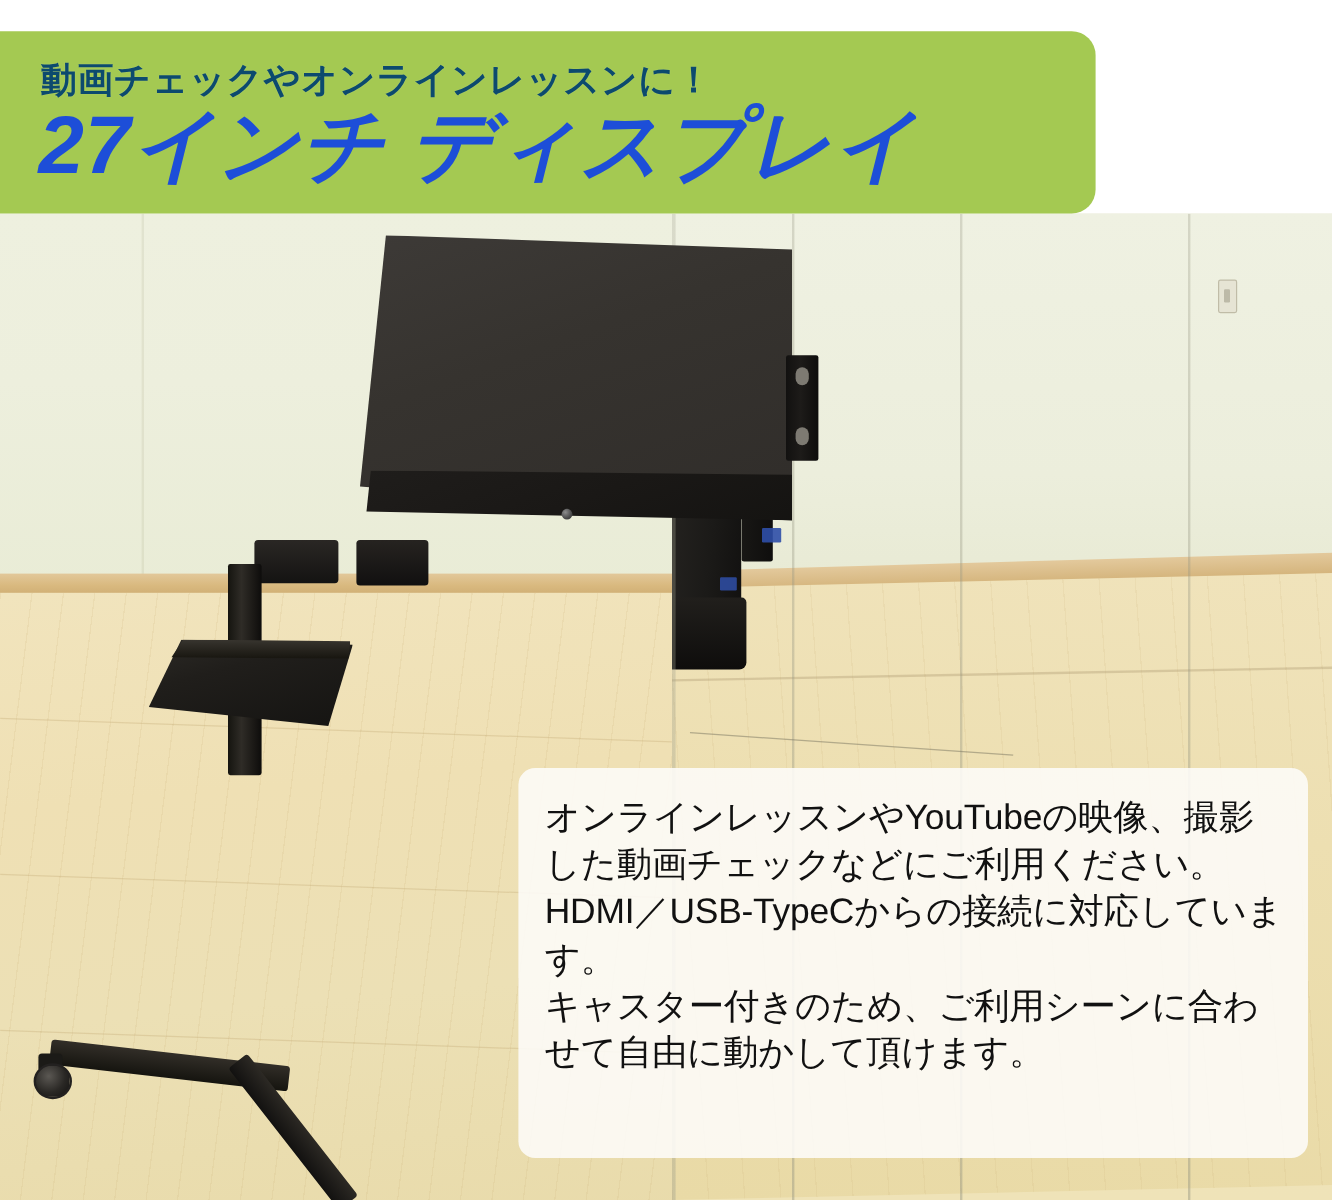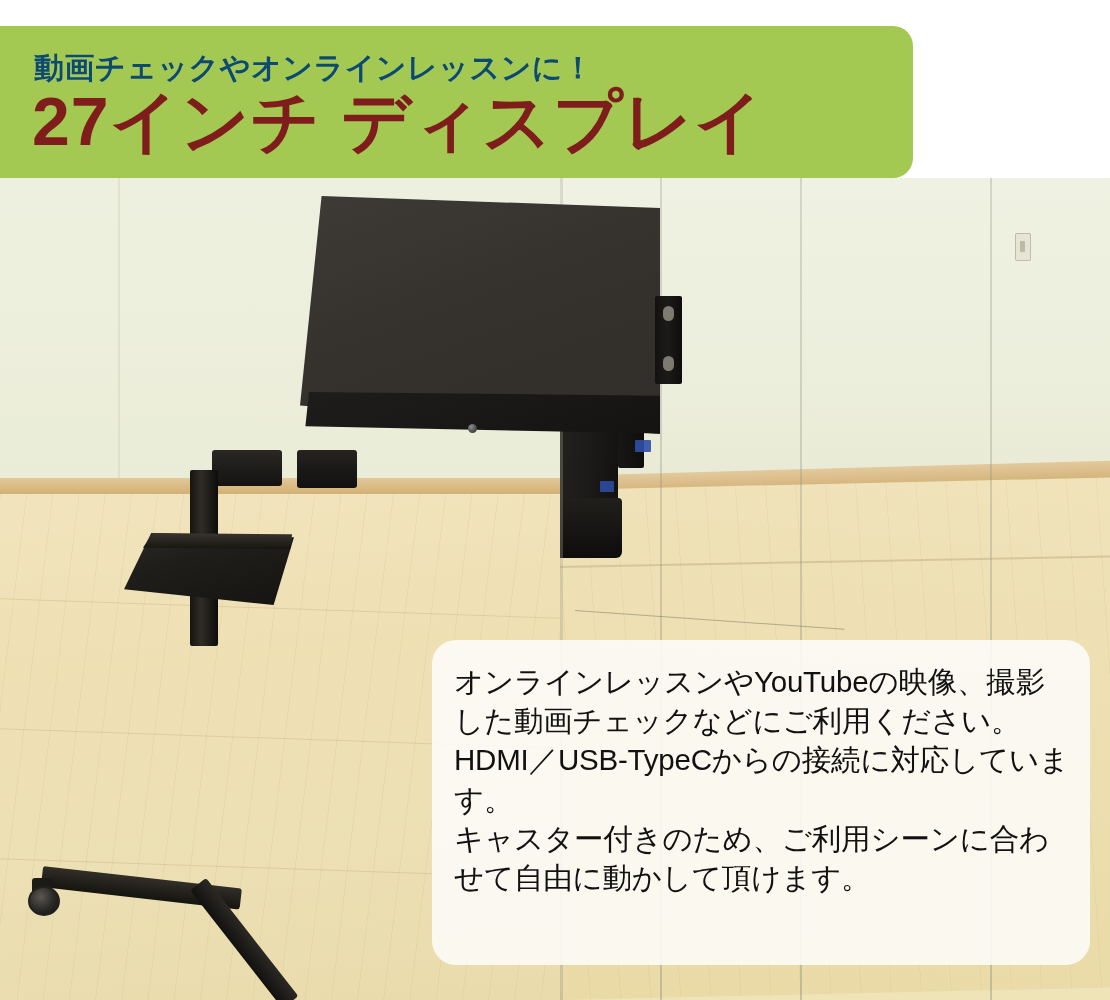--- a/index.html
+++ b/index.html
@@ -382,38 +382,39 @@
     color: #0c4a6e;
     font-size: 30px;
     font-weight: bold;
     line-height: 1.0;
     letter-spacing: 0.5px;
     margin: 0 0 4px 2px;
     white-space: nowrap;
     text-shadow: 0 0 1px rgba(255,255,255,.25);
   }
   .banner-title {
-    color: #7f1d1d;
+    color: #1d4ed8;
     font-size: 68px;
     font-weight: bold;
     line-height: 1.02;
     letter-spacing: 1px;
     margin: 0;
     white-space: nowrap;
+    font-style: italic;
   }
 
   
   .desc-card {
     position: absolute;
     left: 432px;
     top: 640px;
     width: 658px;
     height: 325px;
     background: rgba(253,252,249,0.88);
-    border-radius: 24px;
+    border-radius: 14px;
     box-sizing: border-box;
     padding: 22px 20px 14px 22px;
   }
   .desc-text {
     margin: 0;
     color: #111111;
     font-size: 29.5px;
     line-height: 1.33;
     letter-spacing: -0.2px;
     white-space: pre-wrap;

